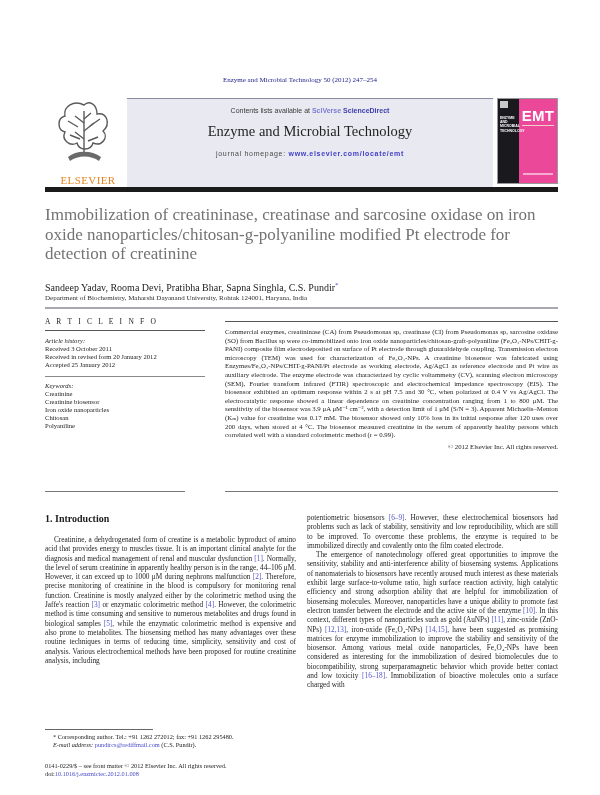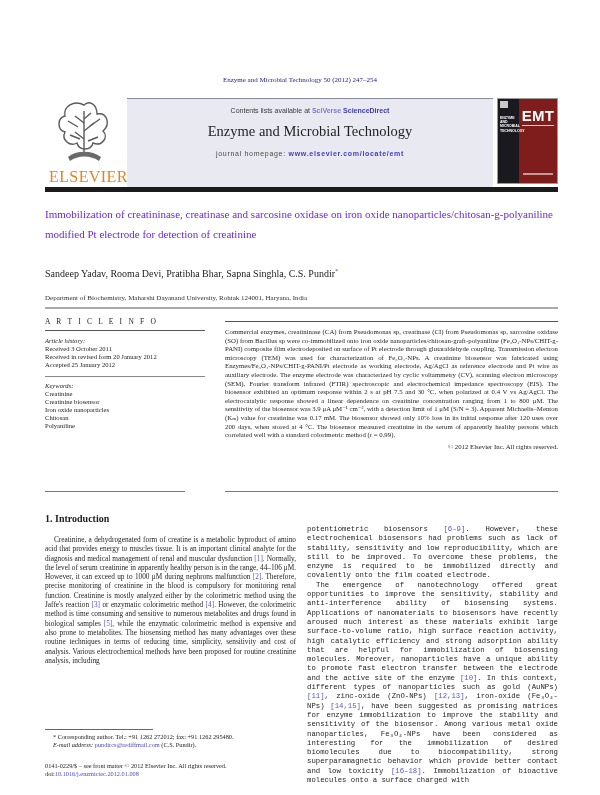--- a/index.html
+++ b/index.html
@@ -7,65 +7,65 @@
         font-family:"Liberation Serif","DejaVu Serif",serif;color:#1c1c1c;margin-top:36px;}
 
   .journal-ref{position:absolute;top:40px;left:0;width:100%;text-align:center;
                font-size:7px;color:#23238e;}
 
   
   .header{position:absolute;top:62px;left:45px;width:513px;height:89px;}
   .logo-box{position:absolute;left:0;top:1px;width:78px;height:88px;text-align:center;}
   .logo-tree{display:block;margin:0 auto;}
   .elsevier-text{position:absolute;bottom:1px;left:4px;width:100%;text-align:center;
-                 font-size:16px;color:#e8821e;letter-spacing:.4px;}
+                 font-size:11px;color:#e8821e;letter-spacing:.4px;}
   .banner{position:absolute;left:82px;top:0;width:366px;height:89px;background:#e9e9f1;
           border-top:1px solid #8a8a9e;text-align:center;box-sizing:border-box;}
   .contents-line{margin-top:8px;font-size:7px;font-family:"Liberation Sans",sans-serif;color:#3a3a3a;}
   .sciverse{color:#7a7ad2;font-weight:bold;}
   .sciencedirect{color:#3c3cae;font-weight:bold;}
   .banner-title{margin-top:9px;font-size:14.5px;color:#1f1f1f;}
   .homepage-line{margin-top:10px;font-size:7px;font-family:"Liberation Sans",sans-serif;
                  letter-spacing:.7px;color:#4a4a4a;}
   .url{color:#4040c8;font-weight:bold;}
 
   
-  .cover{position:absolute;right:0;top:0;width:61px;height:86px;background:#7f1d1d;
+  .cover{position:absolute;right:0;top:0;width:61px;height:86px;background:#ec4899;
          border:1px solid #999;box-sizing:border-box;}
   .cover-spine{position:absolute;left:0;top:0;width:21px;height:100%;background:#1a1a1e;}
   .cover-corner{position:absolute;left:2px;top:2px;width:8px;height:7px;background:#c9c9c9;}
   .cover-spine-text{position:absolute;left:2px;top:17px;width:18px;font-size:3.5px;line-height:4.2px;
                     color:#fff;font-weight:bold;font-family:"Liberation Sans",sans-serif;text-align:left;}
   .cover-emt{position:absolute;left:22px;top:8px;right:1px;font-size:15px;font-weight:bold;color:#fff;
              font-family:"Liberation Sans",sans-serif;letter-spacing:.3px;text-align:center;}
   .cover-underline{position:absolute;left:24px;top:26px;right:3px;height:1px;background:#f0cfcf;}
   .cover-bottomline{position:absolute;left:25px;bottom:8px;right:4px;height:2px;background:rgba(255,255,255,.55);}
 
   .black-bar{position:absolute;top:151px;left:45px;width:513px;height:5px;background:#1b1b1b;}
 
-  .title{position:absolute;top:169px;left:45px;width:524px;font-size:11px;line-height:19.5px;color:#6d28d9;}
-  .authors{position:absolute;top:231px;left:45px;font-size:10px;color:#222;}
+  .title{position:absolute;top:169px;left:45px;width:524px;font-size:17px;line-height:19.5px;color:#737373;}
+  .authors{position:absolute;top:245px;left:45px;font-size:10px;color:#222;}
   .mark{color:#4a4ac8;font-size:7px;}
   .affiliation{position:absolute;top:258px;left:45px;font-size:7px;color:#333;}
   .rule-affil{position:absolute;top:271px;left:45px;width:513px;height:2px;background:#a8a8b2;}
 
   .col-heading{font-size:7.5px;font-weight:normal;letter-spacing:2.2px;color:#222;}
   .heading-rule{height:1px;background:#555;margin-top:4px;margin-bottom:6px;}
   .info-col{position:absolute;top:281px;left:45px;width:160px;}
   .abs-col{position:absolute;top:281px;left:225px;width:333px;}
   .info-label{font-size:6.6px;font-style:italic;line-height:8px;}
   .info-lines{font-size:6.6px;line-height:8px;white-space:pre-line;}
   .info-sep{height:1px;background:#888;margin:7px 0 5px;width:100%;}
   .abstract-text{font-size:6.8px;line-height:8.6px;text-align:justify;color:#1e1e1e;}
   .abstract-copyright{font-size:6.8px;text-align:right;margin-top:3px;}
   .bottom-rule-left{position:absolute;top:455px;left:45px;width:140px;height:1px;background:#777;}
   .bottom-rule-right{position:absolute;top:455px;left:225px;width:333px;height:1px;background:#777;}
 
   .body-left{position:absolute;top:477px;left:45px;width:251px;}
-  .body-right{position:absolute;top:489px;left:307px;width:251px;font-family:Liberation Mono, monospace;}
+  .body-right{position:absolute;top:477px;left:307px;width:251px;}
   .section-heading{font-size:10px;font-weight:bold;margin-bottom:11px;}
   .para{font-size:7.3px;line-height:9.3px;text-align:justify;color:#1e1e1e;}
   .indent{text-indent:9px;}
   .cite{color:#5555cc;}
 
   .footnote{position:absolute;left:45px;top:693px;width:251px;font-size:6.3px;line-height:8px;color:#222;}
   .fn-rule{width:108px;height:1px;background:#666;margin-bottom:3px;}
   .fn-email-label{font-style:italic;}
   .fn-indent{padding-left:8px;}
   .email{color:#4a4ac8;}

